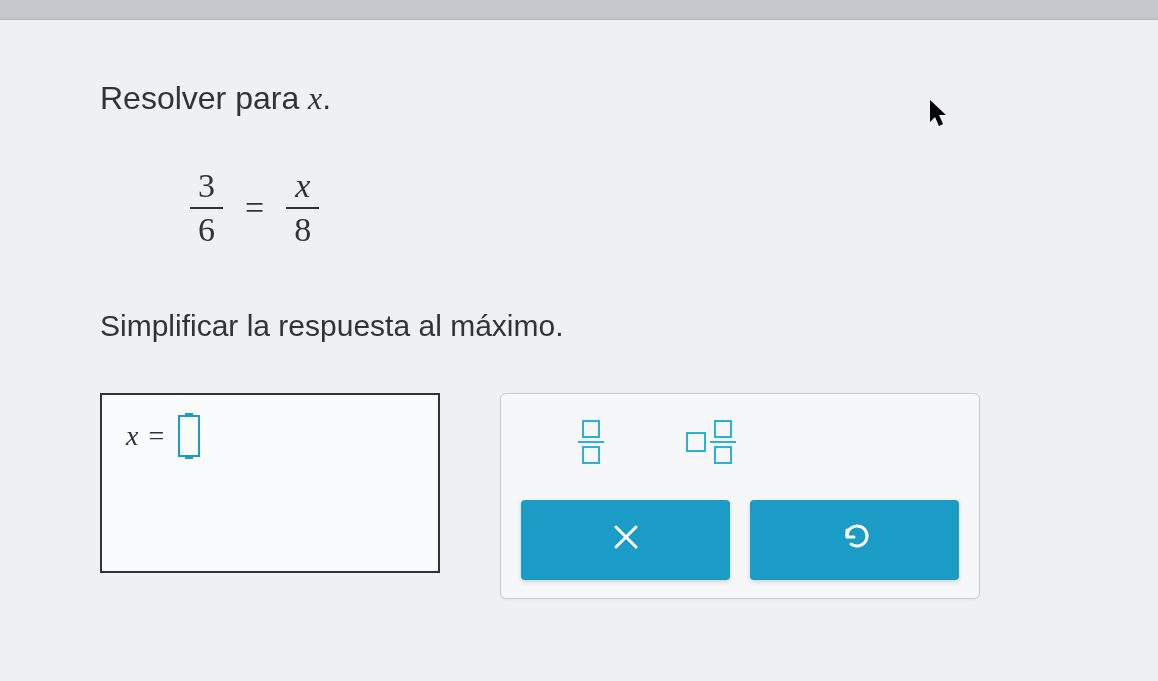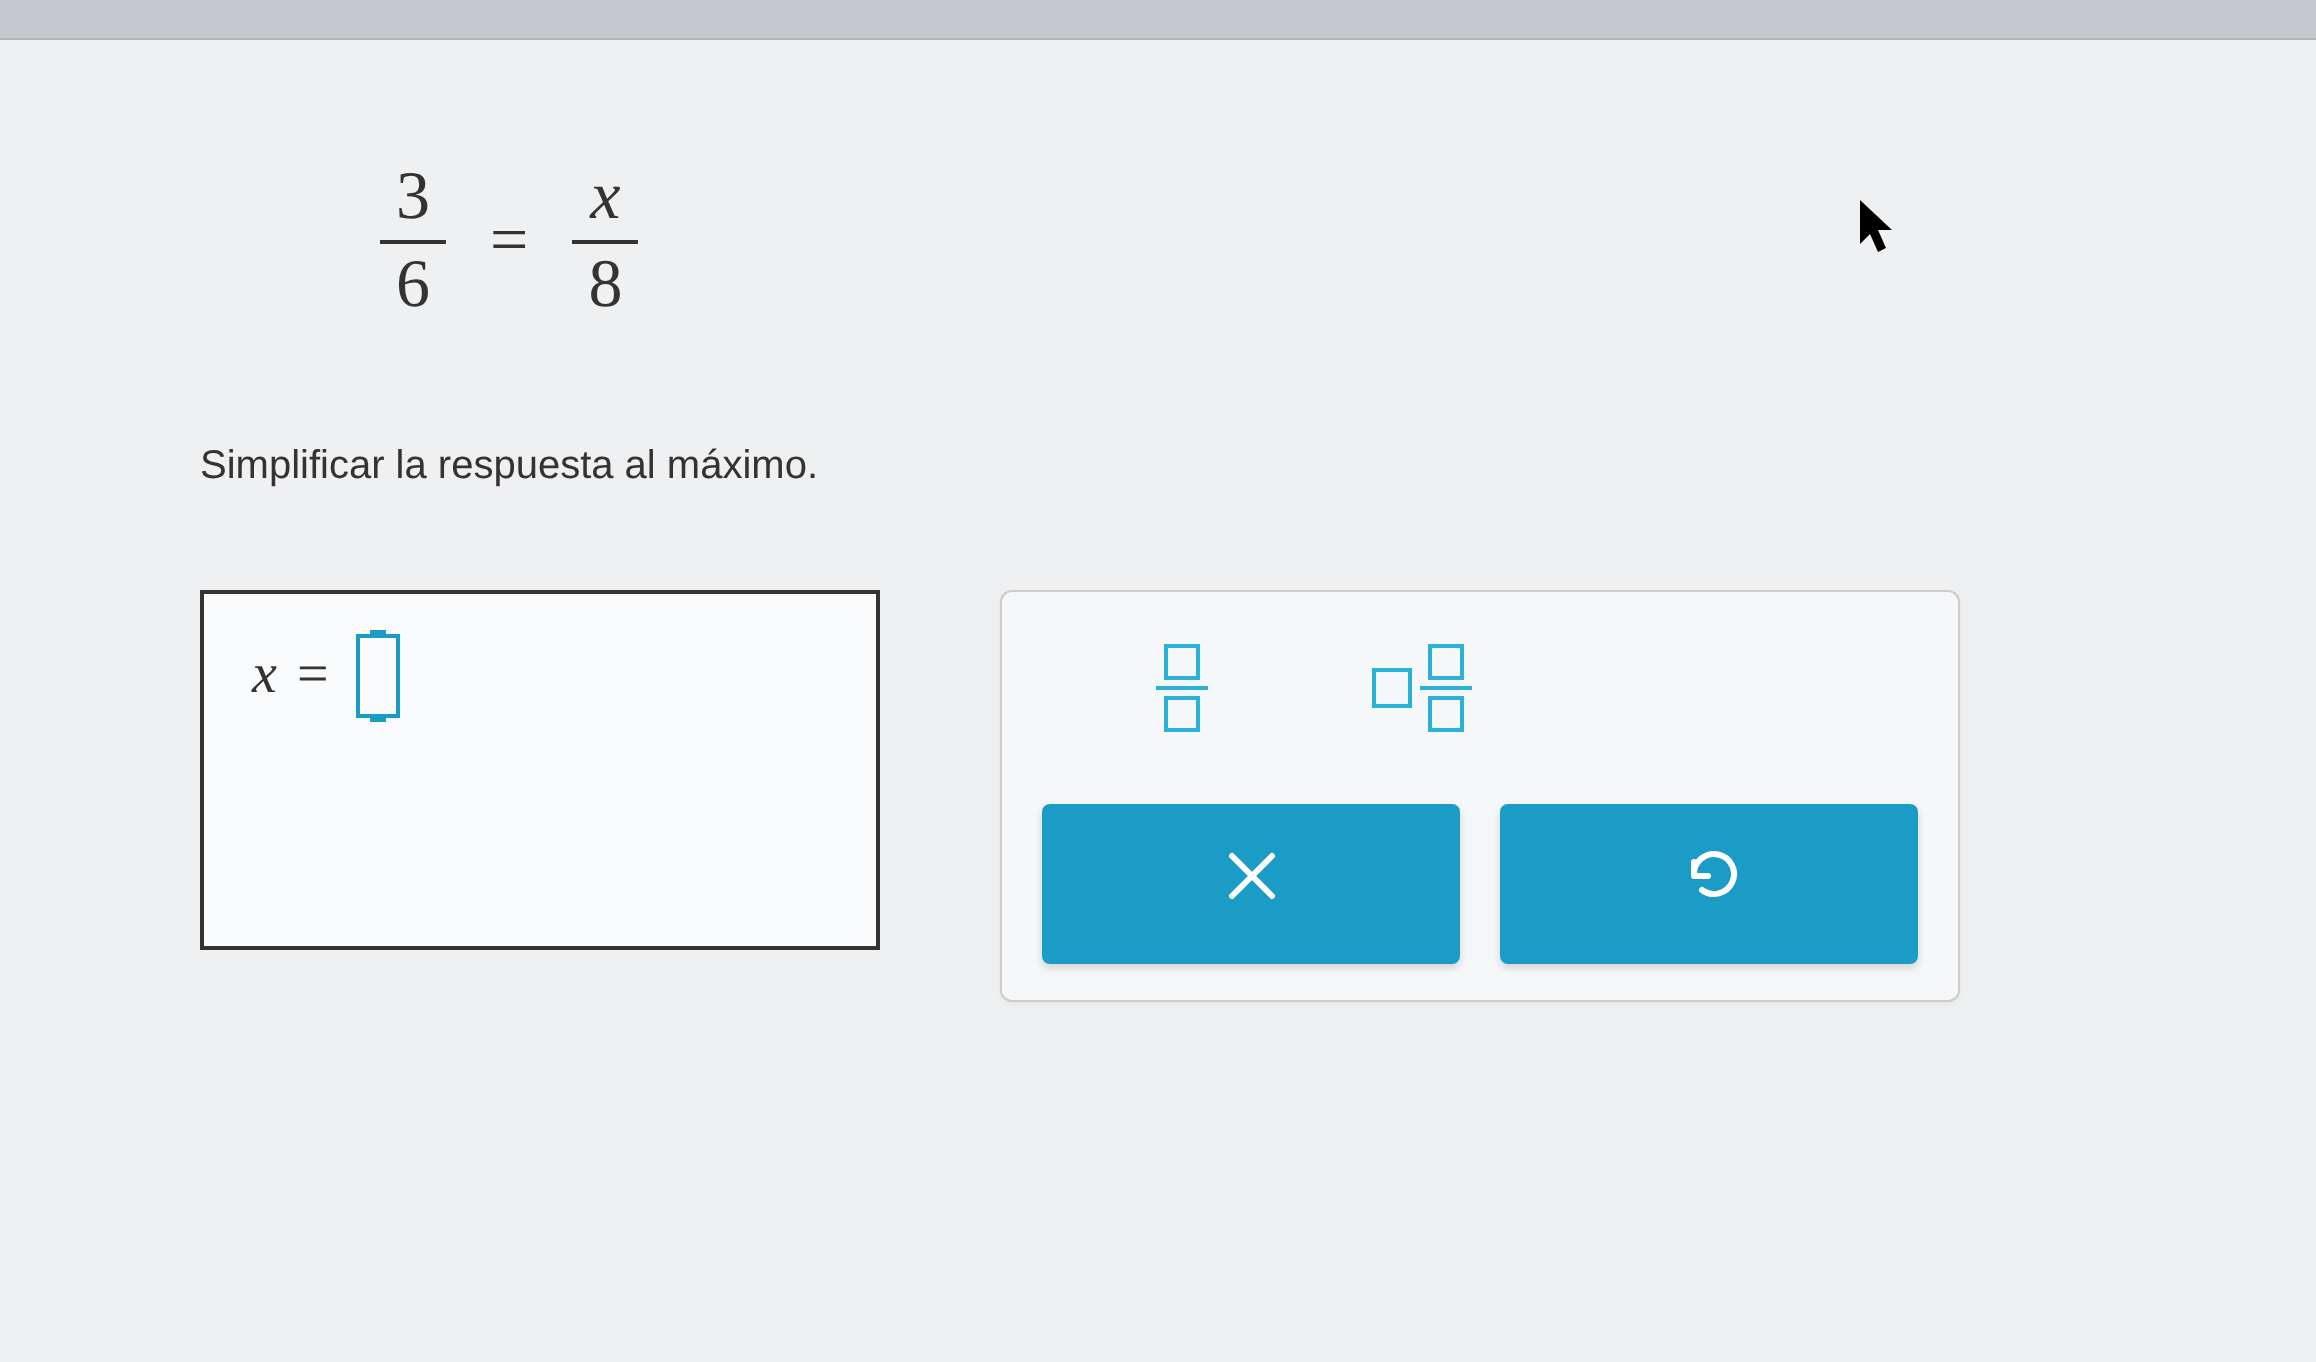--- a/index.html
+++ b/index.html
@@ -56,21 +56,21 @@
       padding: 2px 8px 0 8px;
       border-top: 2px solid #333;
     }
     .equals {
       margin: 0 12px;
     }
     .var-x {
       font-style: italic;
     }
     .simplify {
-      font-size: 20px;
+      font-size: 30px;
       color: #333;
       margin-bottom: 50px;
     }
     .answer-row {
       display: flex;
       gap: 60px;
       align-items: flex-start;
     }
     .answer-box {
       border: 2px solid #333;
@@ -194,20 +194,23 @@
       height: 28px;
     }
   </style>
 </head>
 <body>
 
 <div class="top-bar"></div>
 
 <div class="content">
 
+  <div class="instruction">
+    <span>Resolver para </span><span class="var">x</span><span>.</span>
+  </div>
 
   <div class="equation">
     <span class="fraction">
       <span class="num">3</span>
       <span class="den">6</span>
     </span>
     <span class="equals">=</span>
     <span class="fraction">
       <span class="num var-x">x</span>
       <span class="den">8</span>

